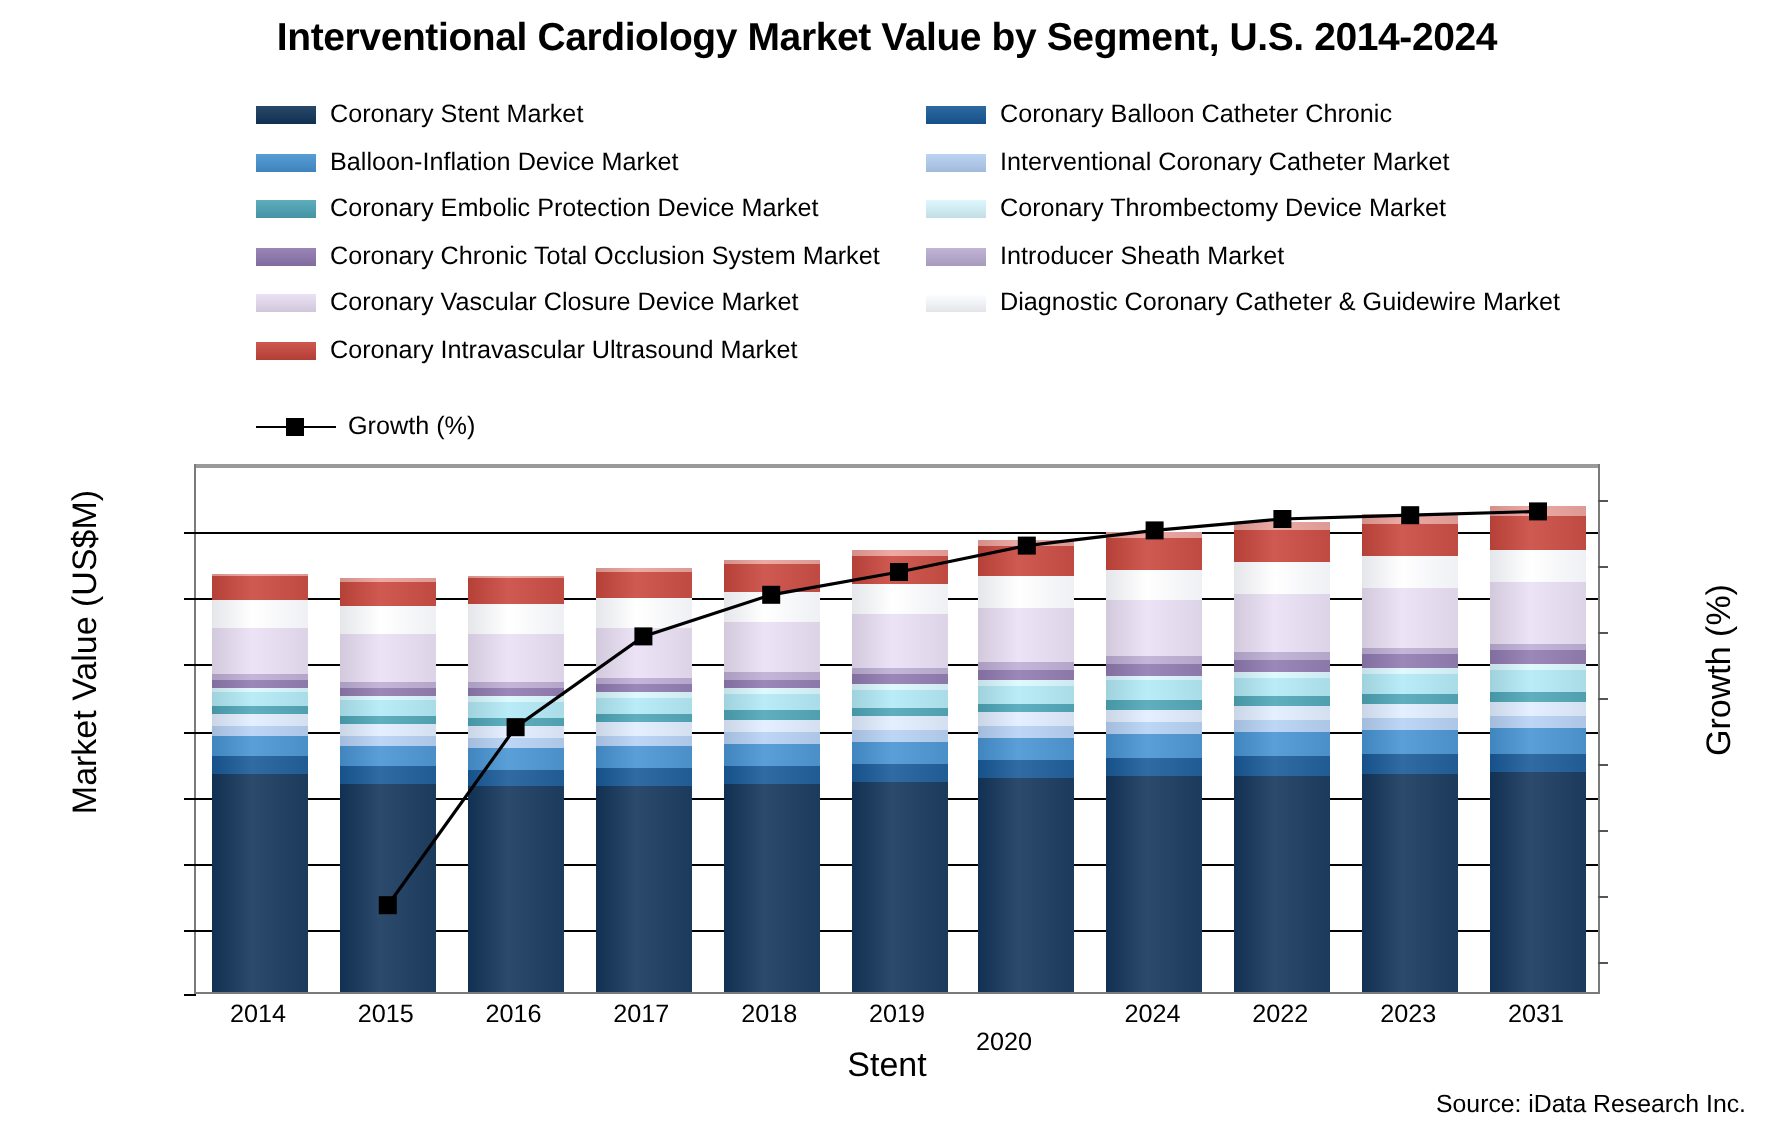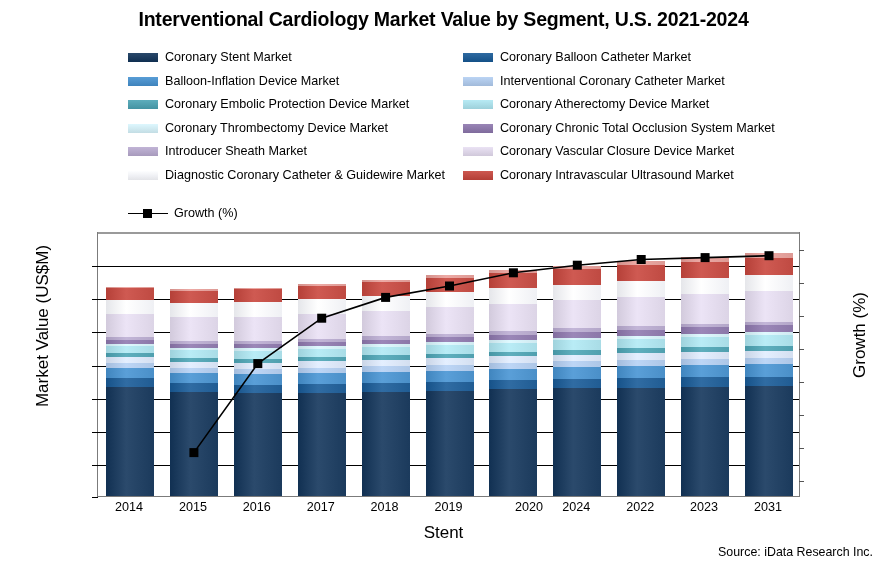--- a/index.html
+++ b/index.html
@@ -101,47 +101,43 @@
   .source-note{
     position:absolute;right:14px;top:545px;
     font-size:12.4px;color:#000;
   }
 </style>
 </head>
 <body>
 
 <div id="chart-root">
 
-  <div class="chart-title">Interventional Cardiology Market Value by Segment, U.S. 2021-2024</div>
+  <div class="chart-title">Interventional Cardiology Market Value by Segment, U.S. 2014-2024</div>
 
   <div class="legend">
     <div class="legend-grid" id="legend-grid">
         <div class="legend-item">
           <span class="legend-swatch" style="background: linear-gradient(rgb(41, 72, 106), rgb(27, 58, 92) 55%, rgb(15, 46, 80));"></span>
           <span class="legend-label">Coronary Stent Market</span>
         </div>
         <div class="legend-item">
           <span class="legend-swatch" style="background: linear-gradient(rgb(46, 106, 161), rgb(32, 92, 147) 55%, rgb(20, 80, 135));"></span>
-          <span class="legend-label">Coronary Balloon Catheter Market</span>
+          <span class="legend-label">Coronary Balloon Catheter Chronic</span>
         </div>
         <div class="legend-item">
           <span class="legend-swatch" style="background: linear-gradient(rgb(88, 157, 214), rgb(74, 143, 200) 55%, rgb(62, 131, 188));"></span>
           <span class="legend-label">Balloon-Inflation Device Market</span>
         </div>
         <div class="legend-item">
           <span class="legend-swatch" style="background: linear-gradient(rgb(187, 212, 244), rgb(173, 198, 230) 55%, rgb(161, 186, 218));"></span>
           <span class="legend-label">Interventional Coronary Catheter Market</span>
         </div>
         <div class="legend-item">
           <span class="legend-swatch" style="background: linear-gradient(rgb(93, 173, 188), rgb(79, 159, 174) 55%, rgb(67, 147, 162));"></span>
           <span class="legend-label">Coronary Embolic Protection Device Market</span>
-        </div>
-        <div class="legend-item">
-          <span class="legend-swatch" style="background: linear-gradient(rgb(183, 234, 244), rgb(169, 220, 230) 55%, rgb(157, 208, 218));"></span>
-          <span class="legend-label">Coronary Atherectomy Device Market</span>
         </div>
         <div class="legend-item">
           <span class="legend-swatch" style="background: linear-gradient(rgb(221, 247, 254), rgb(207, 233, 240) 55%, rgb(195, 221, 228));"></span>
           <span class="legend-label">Coronary Thrombectomy Device Market</span>
         </div>
         <div class="legend-item">
           <span class="legend-swatch" style="background: linear-gradient(rgb(153, 133, 182), rgb(139, 119, 168) 55%, rgb(127, 107, 156));"></span>
           <span class="legend-label">Coronary Chronic Total Occlusion System Market</span>
         </div>
         <div class="legend-item">
@@ -392,21 +388,21 @@
     </div>
   </div>
 
   <div class="xticks" id="xticks">
       <div class="xtick-label" style="left: 32px;">2014</div>
       <div class="xtick-label" style="left: 95.9px;">2015</div>
       <div class="xtick-label" style="left: 159.8px;">2016</div>
       <div class="xtick-label" style="left: 223.7px;">2017</div>
       <div class="xtick-label" style="left: 287.6px;">2018</div>
       <div class="xtick-label" style="left: 351.5px;">2019</div>
-      <div class="xtick-label" style="left: 432px;">2020</div>
+      <div class="xtick-label" style="left: 405px; margin-top: 14px;">2020</div>
       <div class="xtick-label" style="left: 479.3px;">2024</div>
       <div class="xtick-label" style="left: 543.2px;">2022</div>
       <div class="xtick-label" style="left: 607.1px;">2023</div>
       <div class="xtick-label" style="left: 671px;">2031</div>
     </div>
 
   <div class="x-axis-title">Stent</div>
   <div class="y-axis-title">Market Value (US$M)</div>
   <div class="y2-axis-title">Growth (%)</div>
 

